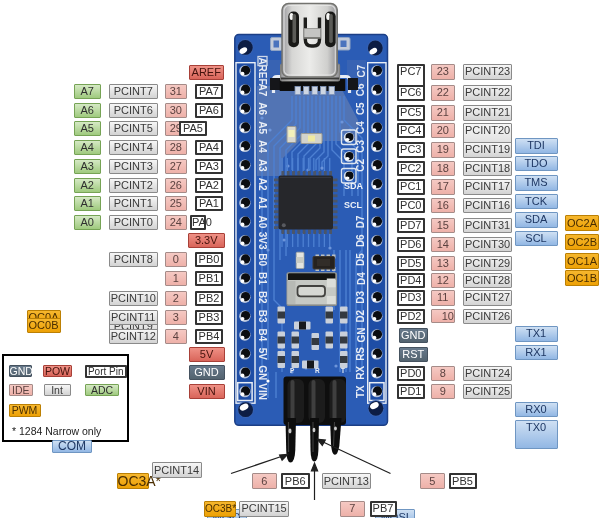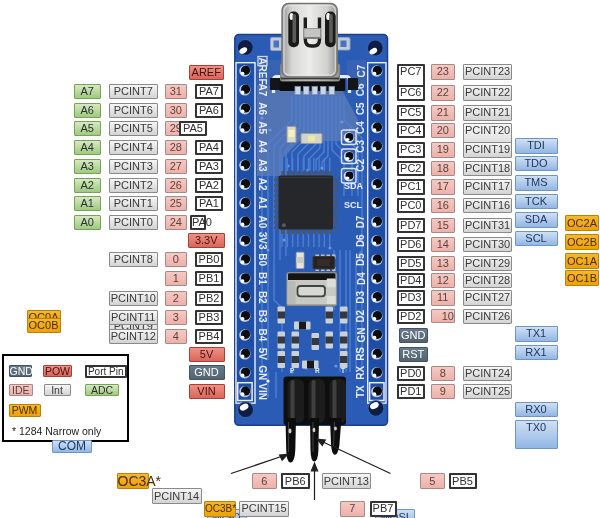--- a/index.html
+++ b/index.html
@@ -537,21 +537,21 @@
 <div class="b pk" style="left:430.5px;top:365.9px;width:24.5px;height:15.5px;">8</div>
 <div class="b gr" style="left:463px;top:365.9px;width:49px;height:15.5px;">PCINT24</div>
 <div class="b bl" style="left:514.5px;top:365.9px;width:43px;height:15.5px;">RX0</div>
 <div class="b wh" style="left:396.5px;top:383.8px;width:28.5px;height:15.5px;">PD1</div>
 <div class="b pk" style="left:430.5px;top:383.8px;width:24.5px;height:15.5px;">9</div>
 <div class="b gr" style="left:463px;top:383.8px;width:49px;height:15.5px;">PCINT25</div>
 <div class="b bl" style="left:514.5px;top:383.8px;width:43px;height:29px;">TX0</div>
 <div class="b sl" style="left:399px;top:328px;width:28.5px;height:15px;">GND</div>
 <div class="b sl" style="left:399px;top:346.5px;width:28.5px;height:15px;">RST</div>
 <div class="b or" style="left:116.5px;top:473px;width:32px;height:16px;font-size:14px;line-height:14px;">OC3A*</div>
-<div class="b gr" style="left:151.5px;top:488px;width:50px;height:16px;line-height:14px;">PCINT14</div>
+<div class="b gr" style="left:151.5px;top:462px;width:50px;height:16px;line-height:14px;">PCINT14</div>
 <div class="b bl" style="left:206.5px;top:473px;width:40px;height:16px;line-height:14px;">MISO</div>
 <div class="b pk" style="left:252px;top:473px;width:24.5px;height:16px;line-height:14px;">6</div>
 <div class="b wh" style="left:281px;top:473px;width:28.5px;height:16px;line-height:12px;">PB6</div>
 <div class="b gr" style="left:321.5px;top:473px;width:49.5px;height:16px;line-height:14px;">PCINT13</div>
 <div class="b bl" style="left:374.5px;top:473px;width:40.5px;height:16px;line-height:14px;">MOSI</div>
 <div class="b pk" style="left:420px;top:473px;width:24.5px;height:16px;line-height:14px;">5</div>
 <div class="b wh" style="left:448.5px;top:473px;width:28px;height:16px;line-height:12px;">PB5</div>
 <div class="b or" style="left:204px;top:501px;width:32px;height:15.5px;font-size:10px;line-height:13.5px;">OC3B*</div>
 <div class="b gr" style="left:239px;top:501px;width:50px;height:15.5px;line-height:13.5px;">PCINT15</div>
 <div class="b bl" style="left:292.5px;top:501px;width:42px;height:15.5px;line-height:13.5px;">SCK</div>

